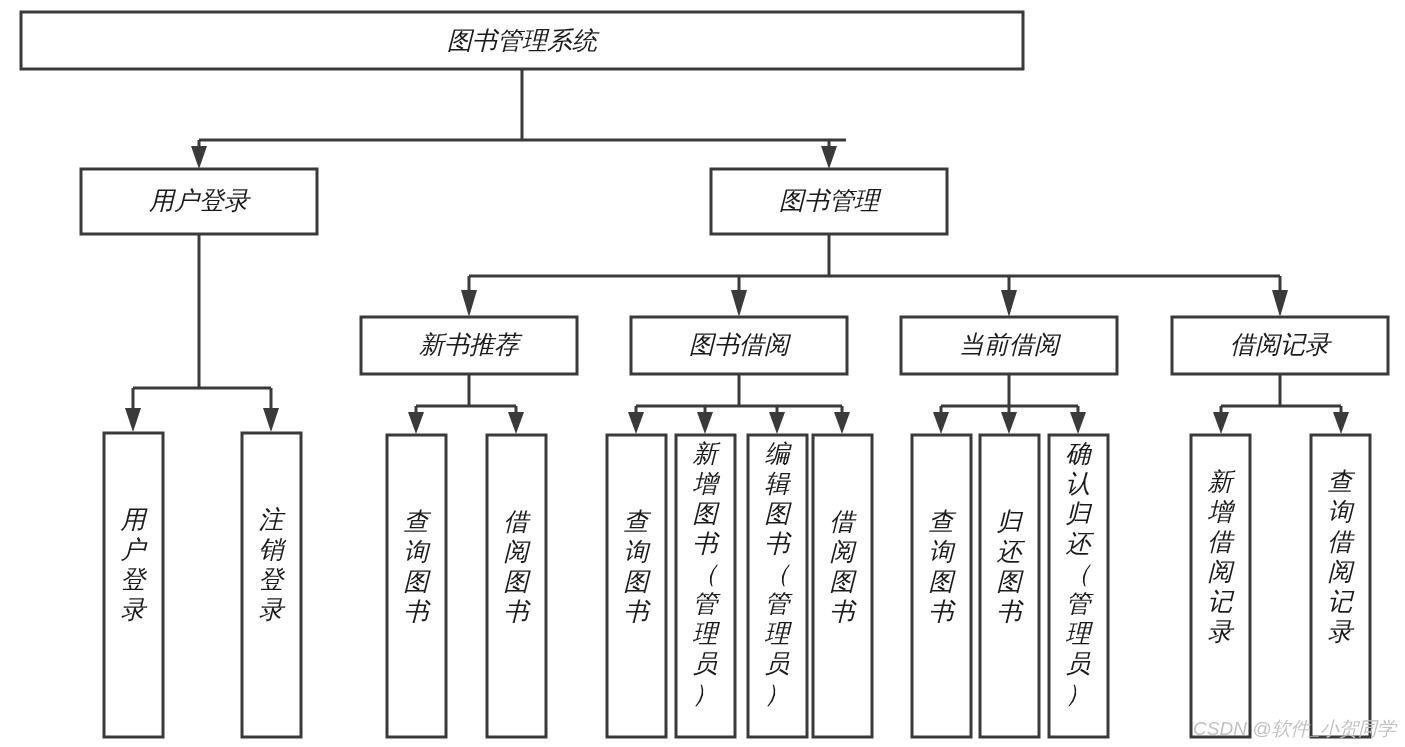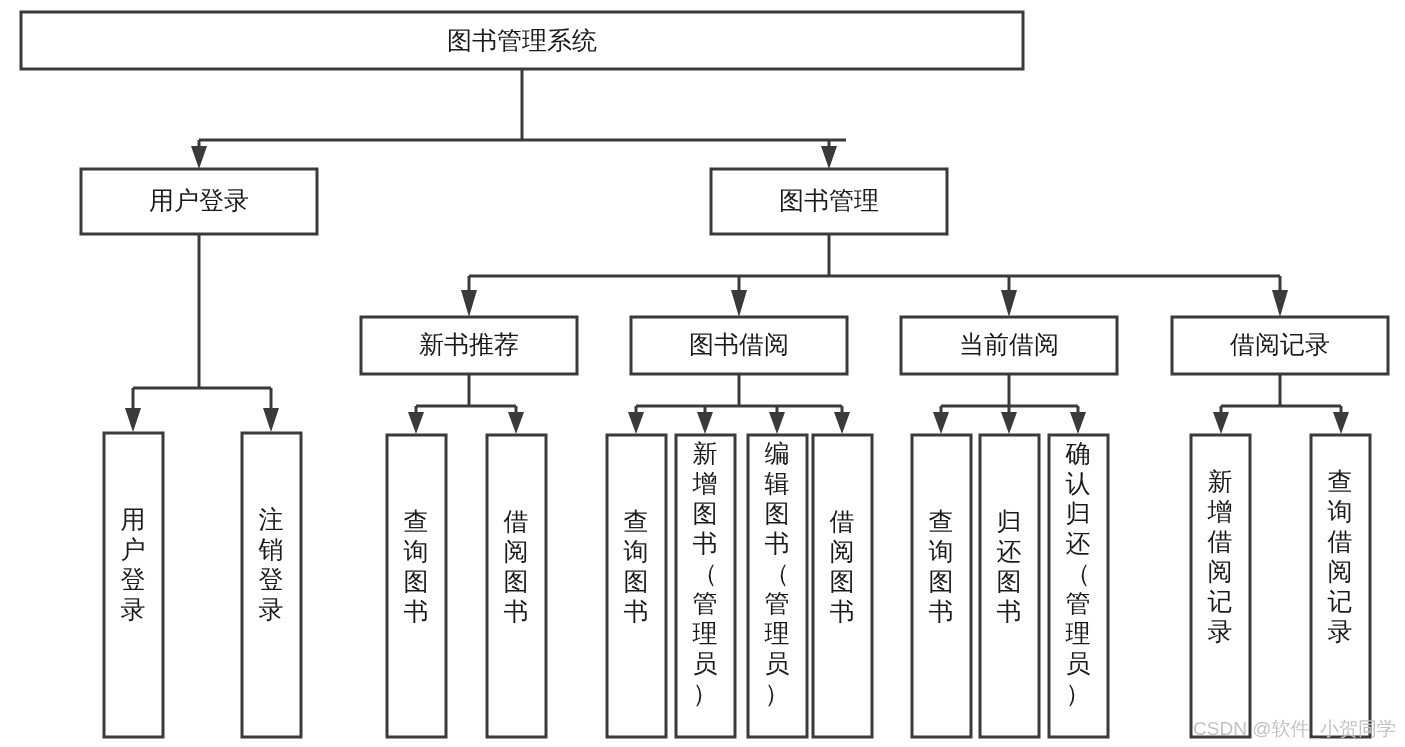--- a/index.html
+++ b/index.html
@@ -13,20 +13,21 @@
     font-family: "Liberation Sans", "DejaVu Sans", sans-serif;
     overflow: hidden;
     position: relative;
   }
   #diagram-root {
     position: absolute;
     top: 0;
     left: 0;
     width: 1405px;
     height: 747px;
+    font-style: italic;
   }
   svg.diagram {
     display: block;
     width: 1405px;
     height: 747px;
   }
   .node-box {
     fill: #ffffff;
     stroke: #3a3a3a;
     stroke-width: 3;

